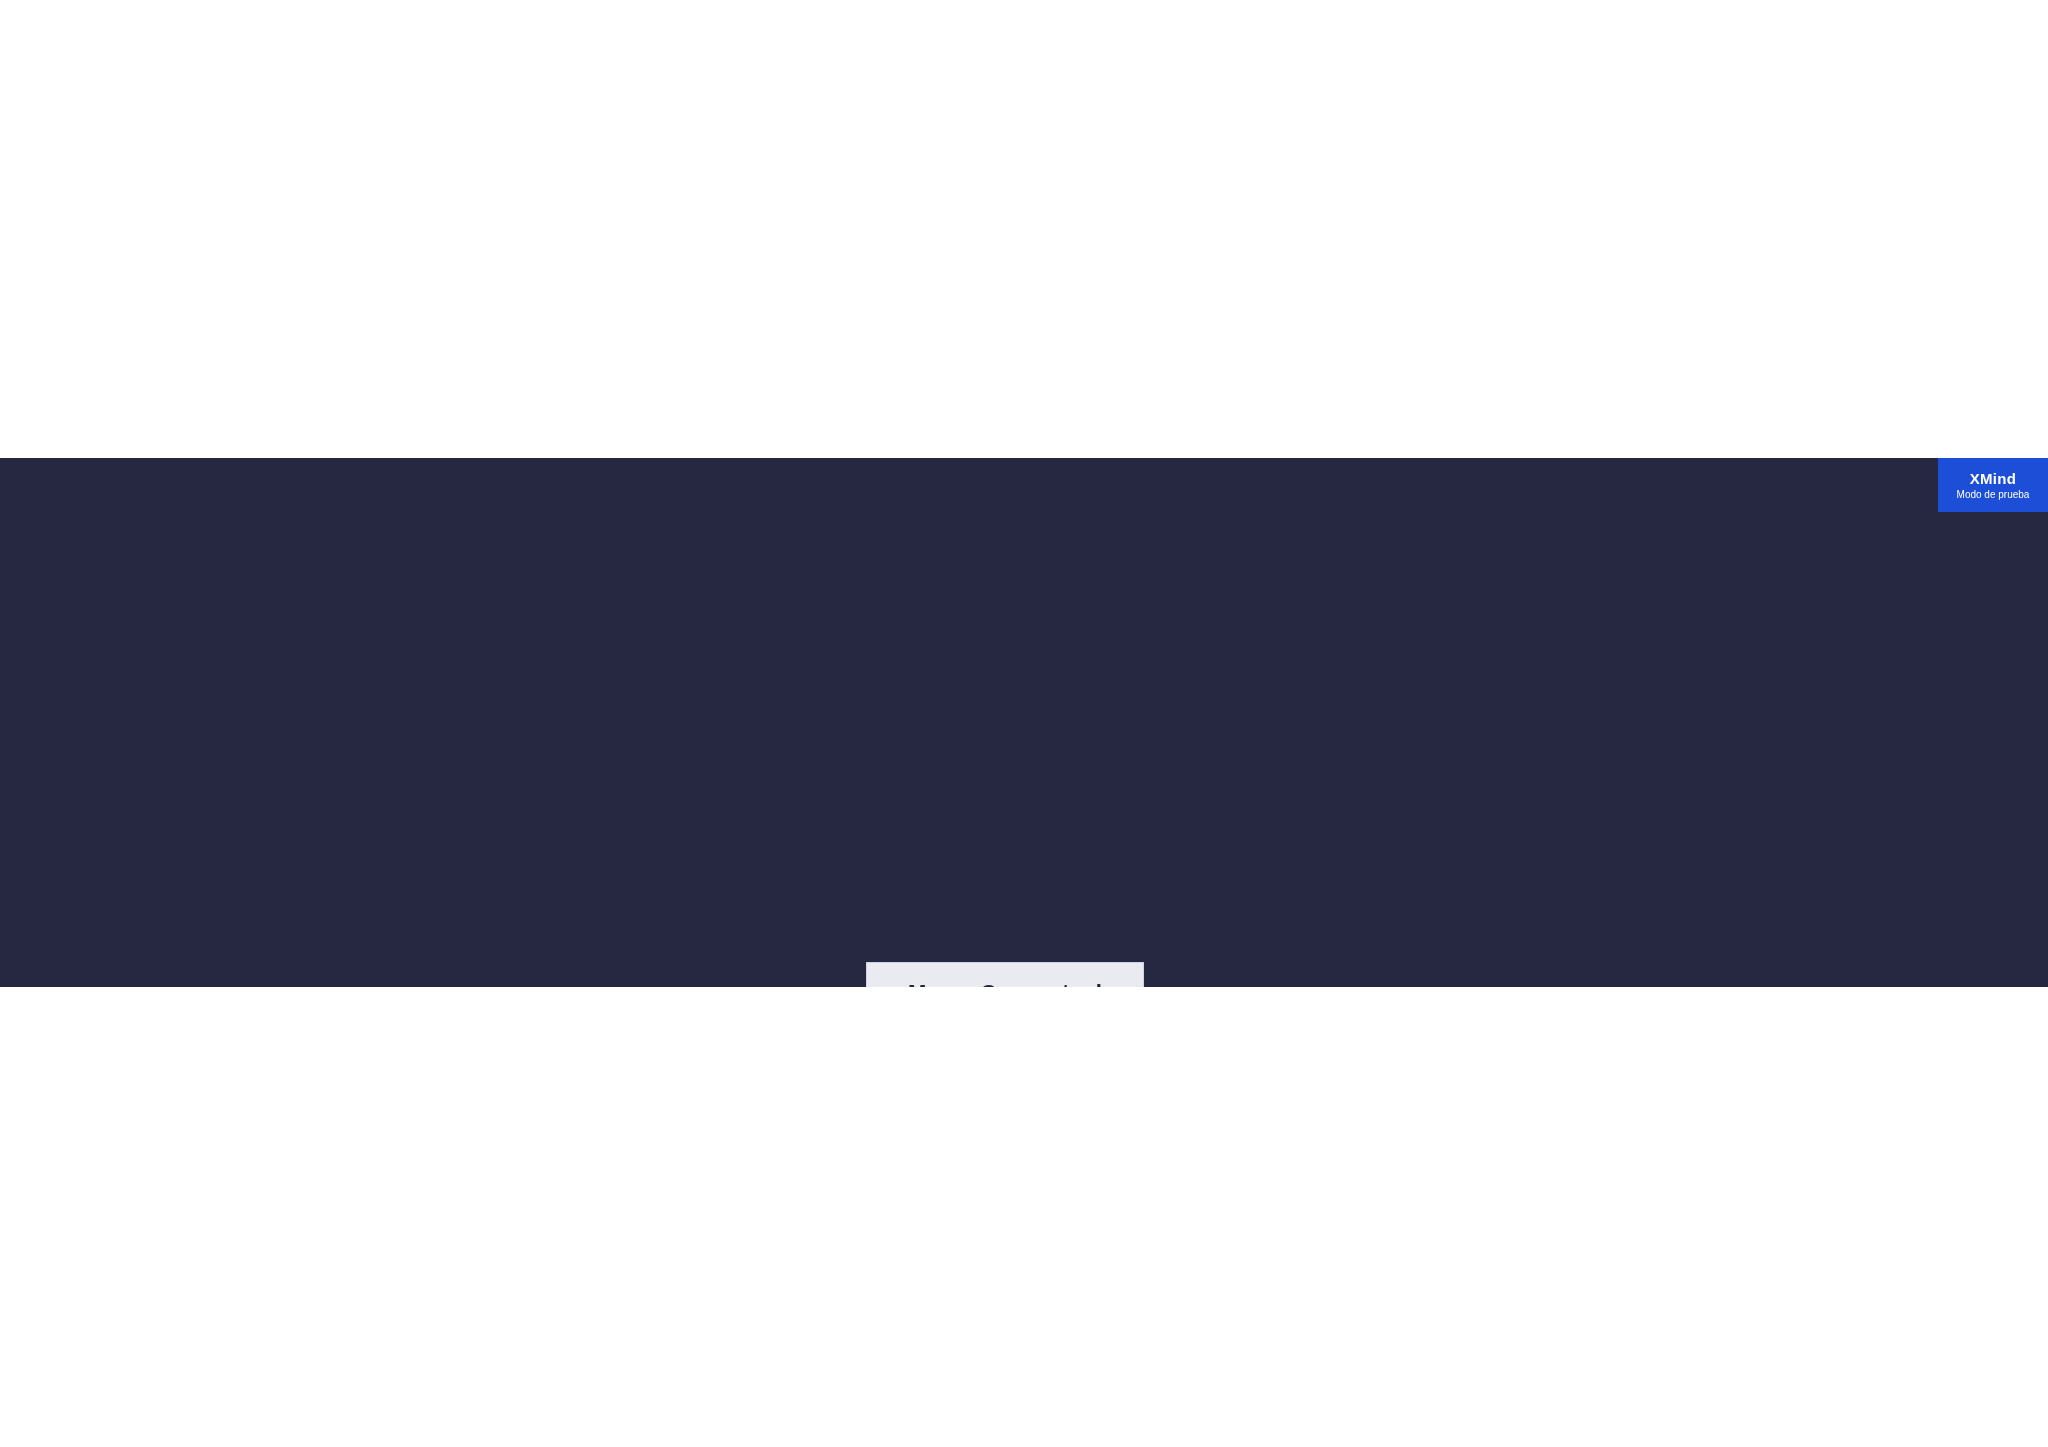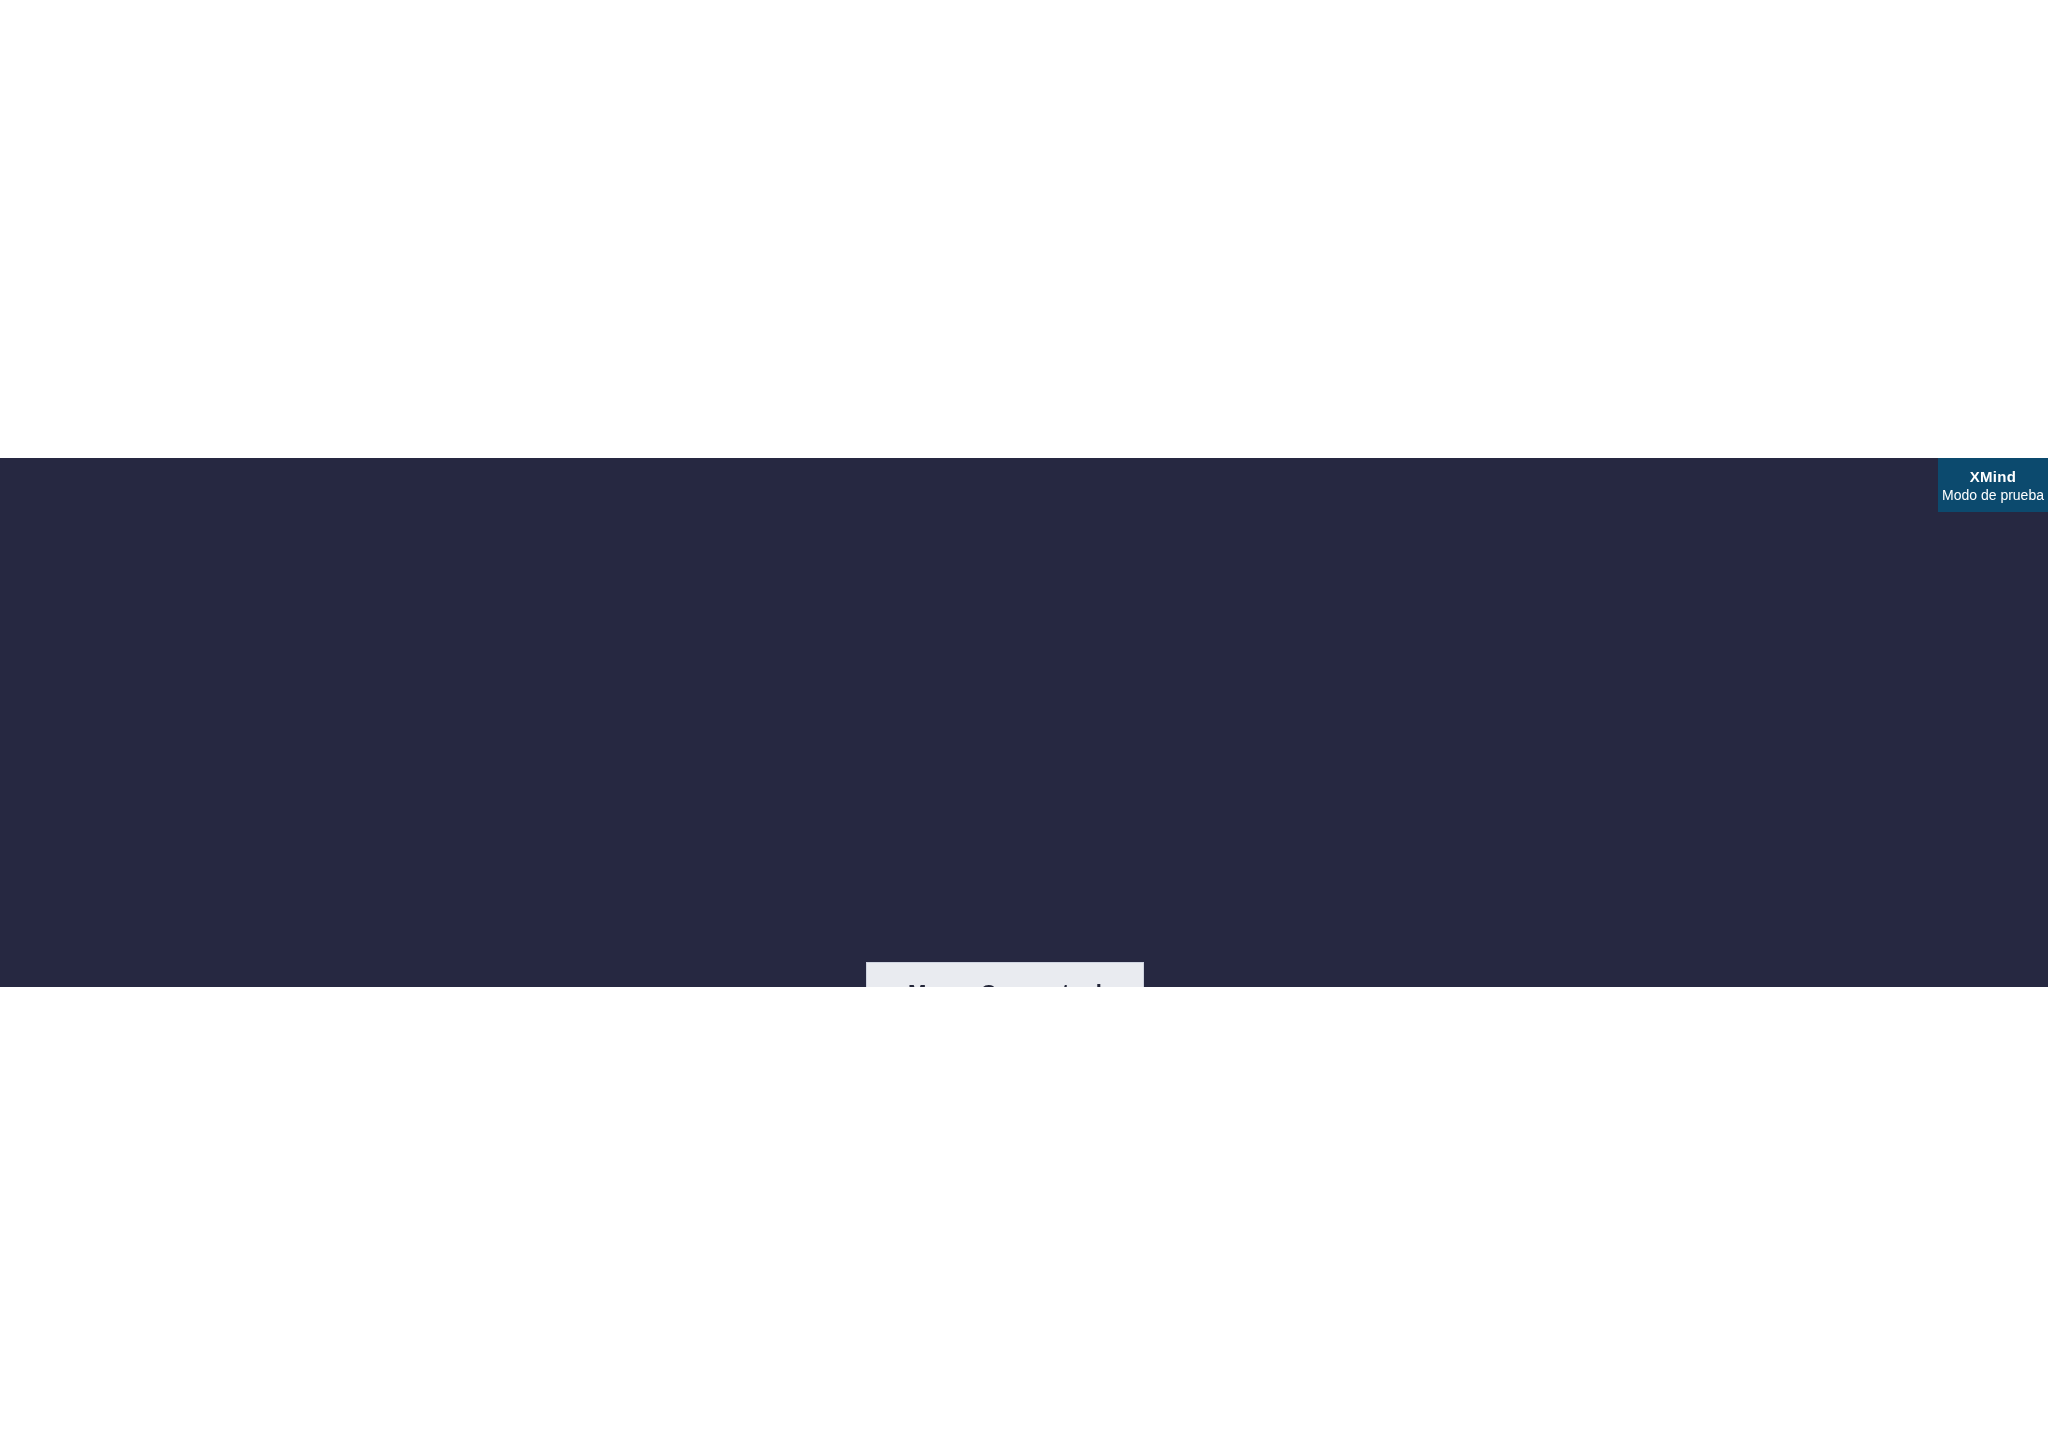--- a/index.html
+++ b/index.html
@@ -15,25 +15,25 @@
   
   .root{
     position:absolute;background:#e9ebf0;border:1px solid #cfd4e0;
     color:#222538;font-weight:bold;font-size:22px;
     display:flex;align-items:center;justify-content:center;
     letter-spacing:.2px;
   }
   
   #xmind{
     position:absolute;right:0;top:0;width:110px;height:54px;
-    background:#0c4a6e;color:#fff;
+    background:#1d4ed8;color:#fff;
     display:flex;flex-direction:column;align-items:center;justify-content:center;
   }
   #xmind .t1{font-size:15px;font-weight:bold;letter-spacing:.3px;}
-  #xmind .t2{font-size:14px;margin-top:2px;}
+  #xmind .t2{font-size:10px;margin-top:2px;}
 </style>
 </head>
 <body>
 
 <div id="canvas">
 
   <div id="xmind">
     <div class="t1">XMind</div>
     <div class="t2">Modo de prueba</div>
   </div>

